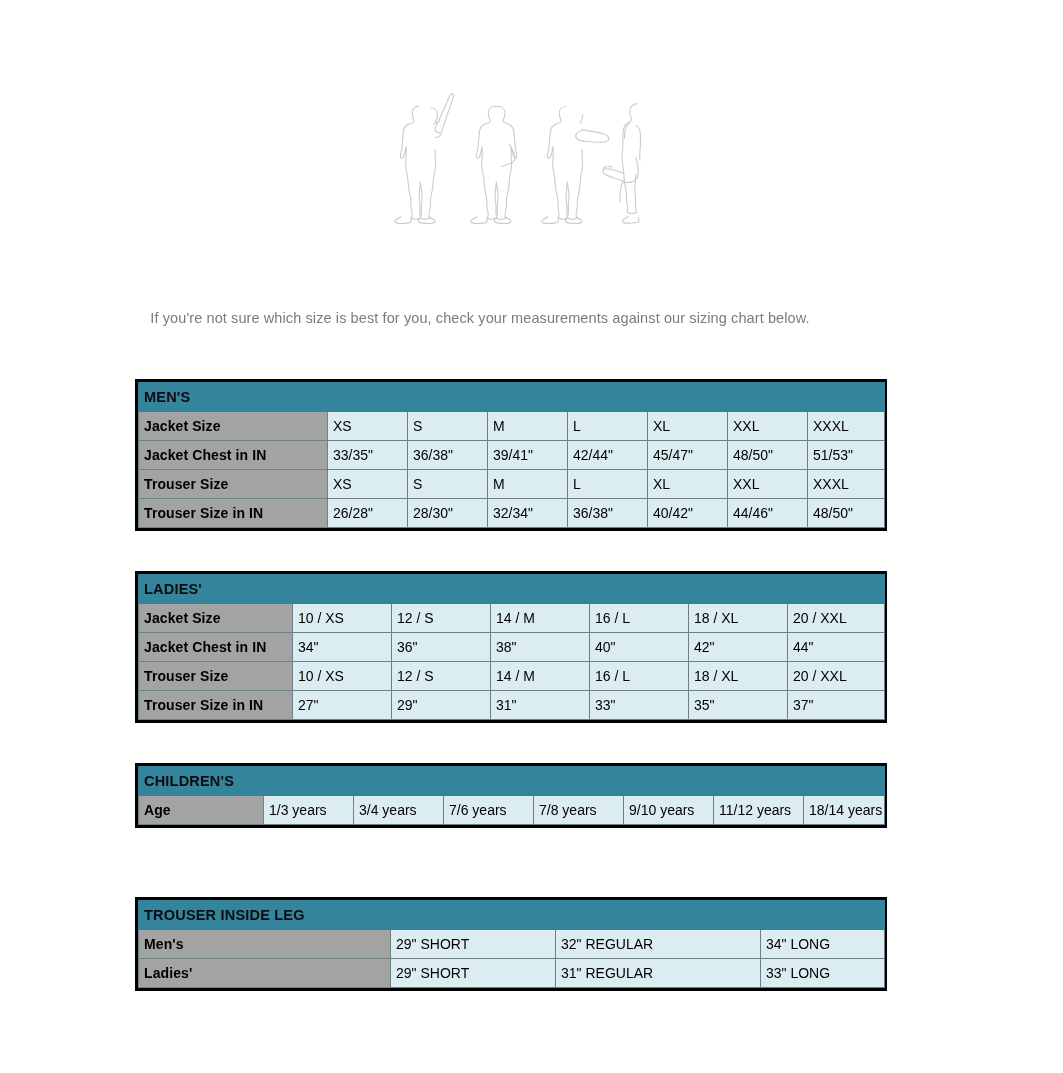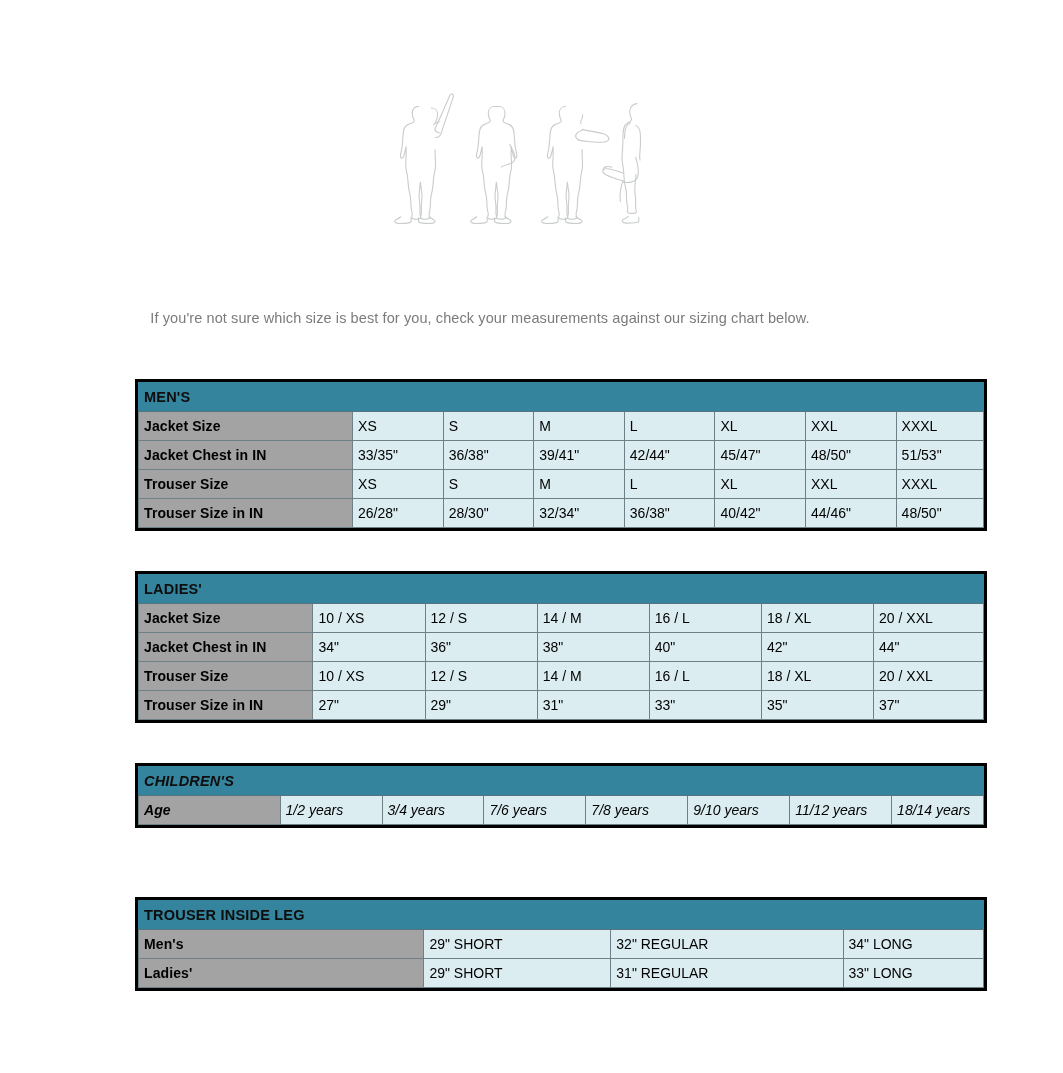--- a/index.html
+++ b/index.html
@@ -41,21 +41,21 @@
     font-size: 14.5px;
     color: #7b7b7b;
     font-family: "Liberation Sans", sans-serif;
     letter-spacing: 0.1px;
   }
 
   
   .size-table-wrap {
     position: absolute;
     left: 135px;
-    width: 852px;
+    width: 752px;
     border: 3px solid #000000;
     box-sizing: border-box;
     background: #dcedf2;
   }
   table.size-table {
     border-collapse: collapse;
     width: 100%;
     table-layout: fixed;
   }
   table.size-table td,
@@ -89,21 +89,21 @@
     background: #dcedf2;
     font-weight: normal;
   }
   tr.data-row td {
     height: 28px;
   }
 
   
   #table-mens      { top: 379px; }
   #table-ladies    { top: 571px; }
-  #table-childrens { top: 763px; font-style: italic; }
+  #table-childrens { top: 763px; }
   #table-inside-leg{ top: 897px; }
 </style>
 </head>
 <body>
 
 <div id="figures-illustration">
   <svg width="276" height="192" viewBox="0 0 276 192" fill="none" stroke="#c9cccd" stroke-width="1.1" stroke-linejoin="round" stroke-linecap="round">
 
     <g>
       <path d="M24.5 21.5c-3.6 0-6.2 2.7-6.2 6.5 0 2.4 .5 4.6 1.5 6.2 .6 1 .5 1.8 .1 2.6-.5 1-2.3 1.5-4.6 2.3-2.6 .9-4.3 2.3-5.1 4.6-.9 2.6-1.3 6.4-1.5 11.2-.2 4.8-.9 9.6-1.9 13.4-.7 2.7-.5 4.2 .6 4.7 1.1 .5 2-.4 2.6-2.5 .8-2.9 1.6-6 2.1-8.8 .2 4.8 .2 9.7-.2 13.9-.4 4.3-.3 6.9 .4 9.6 .8 3 1.5 7.6 1.8 12.4 .3 4.6 .9 8.7 1.8 11.8 .7 2.4 1 5.5 1 8.9 0 3.6 .3 6.5 .9 8.4 .5 1.6 .6 3 .2 4.1-.6 1.6-.4 2.6 .9 3 1.6 .5 4.6 .5 6.3 .1 1.4-.4 1.8-1.2 1.3-2.6-.5-1.4-.7-3.1-.6-5.3 .2-3 .1-6.3-.4-9.5-.5-3.4-.6-6.6-.2-9.6 .4-3.2 .8-6.6 1-9.8 .5 3.3 1 6.7 1.4 9.9 .4 3 .4 6.2 0 9.5-.4 3.2-.5 6.5-.3 9.5 .1 2.2-.1 3.9-.6 5.3-.5 1.4-.1 2.2 1.3 2.6 1.7 .4 4.7 .4 6.3-.1 1.3-.4 1.5-1.4 .9-3-.4-1.1-.3-2.5 .2-4.1 .6-1.9 .9-4.8 .9-8.4 0-3.4 .3-6.5 1-8.9 .9-3.1 1.5-7.2 1.8-11.8 .3-4.8 1-9.4 1.8-12.4 .7-2.7 .8-5.3 .4-9.6-.3-3.3-.4-7-.3-10.7"></path>
@@ -273,21 +273,21 @@
         <col style="width:90px">
         <col style="width:90px">
         <col style="width:81px">
     </colgroup>
     <tbody>
       <tr class="table-title-row">
         <th colspan="8">CHILDREN'S</th>
       </tr>
       <tr class="data-row">
         <td class="row-label">Age</td>
-        <td class="data-cell">1/2 years</td>
+        <td class="data-cell">1/3 years</td>
         <td class="data-cell">3/4 years</td>
         <td class="data-cell">7/6 years</td>
         <td class="data-cell">7/8 years</td>
         <td class="data-cell">9/10 years</td>
         <td class="data-cell">11/12 years</td>
         <td class="data-cell">18/14 years</td>
       </tr>
     </tbody>
   </table>
 </div>

